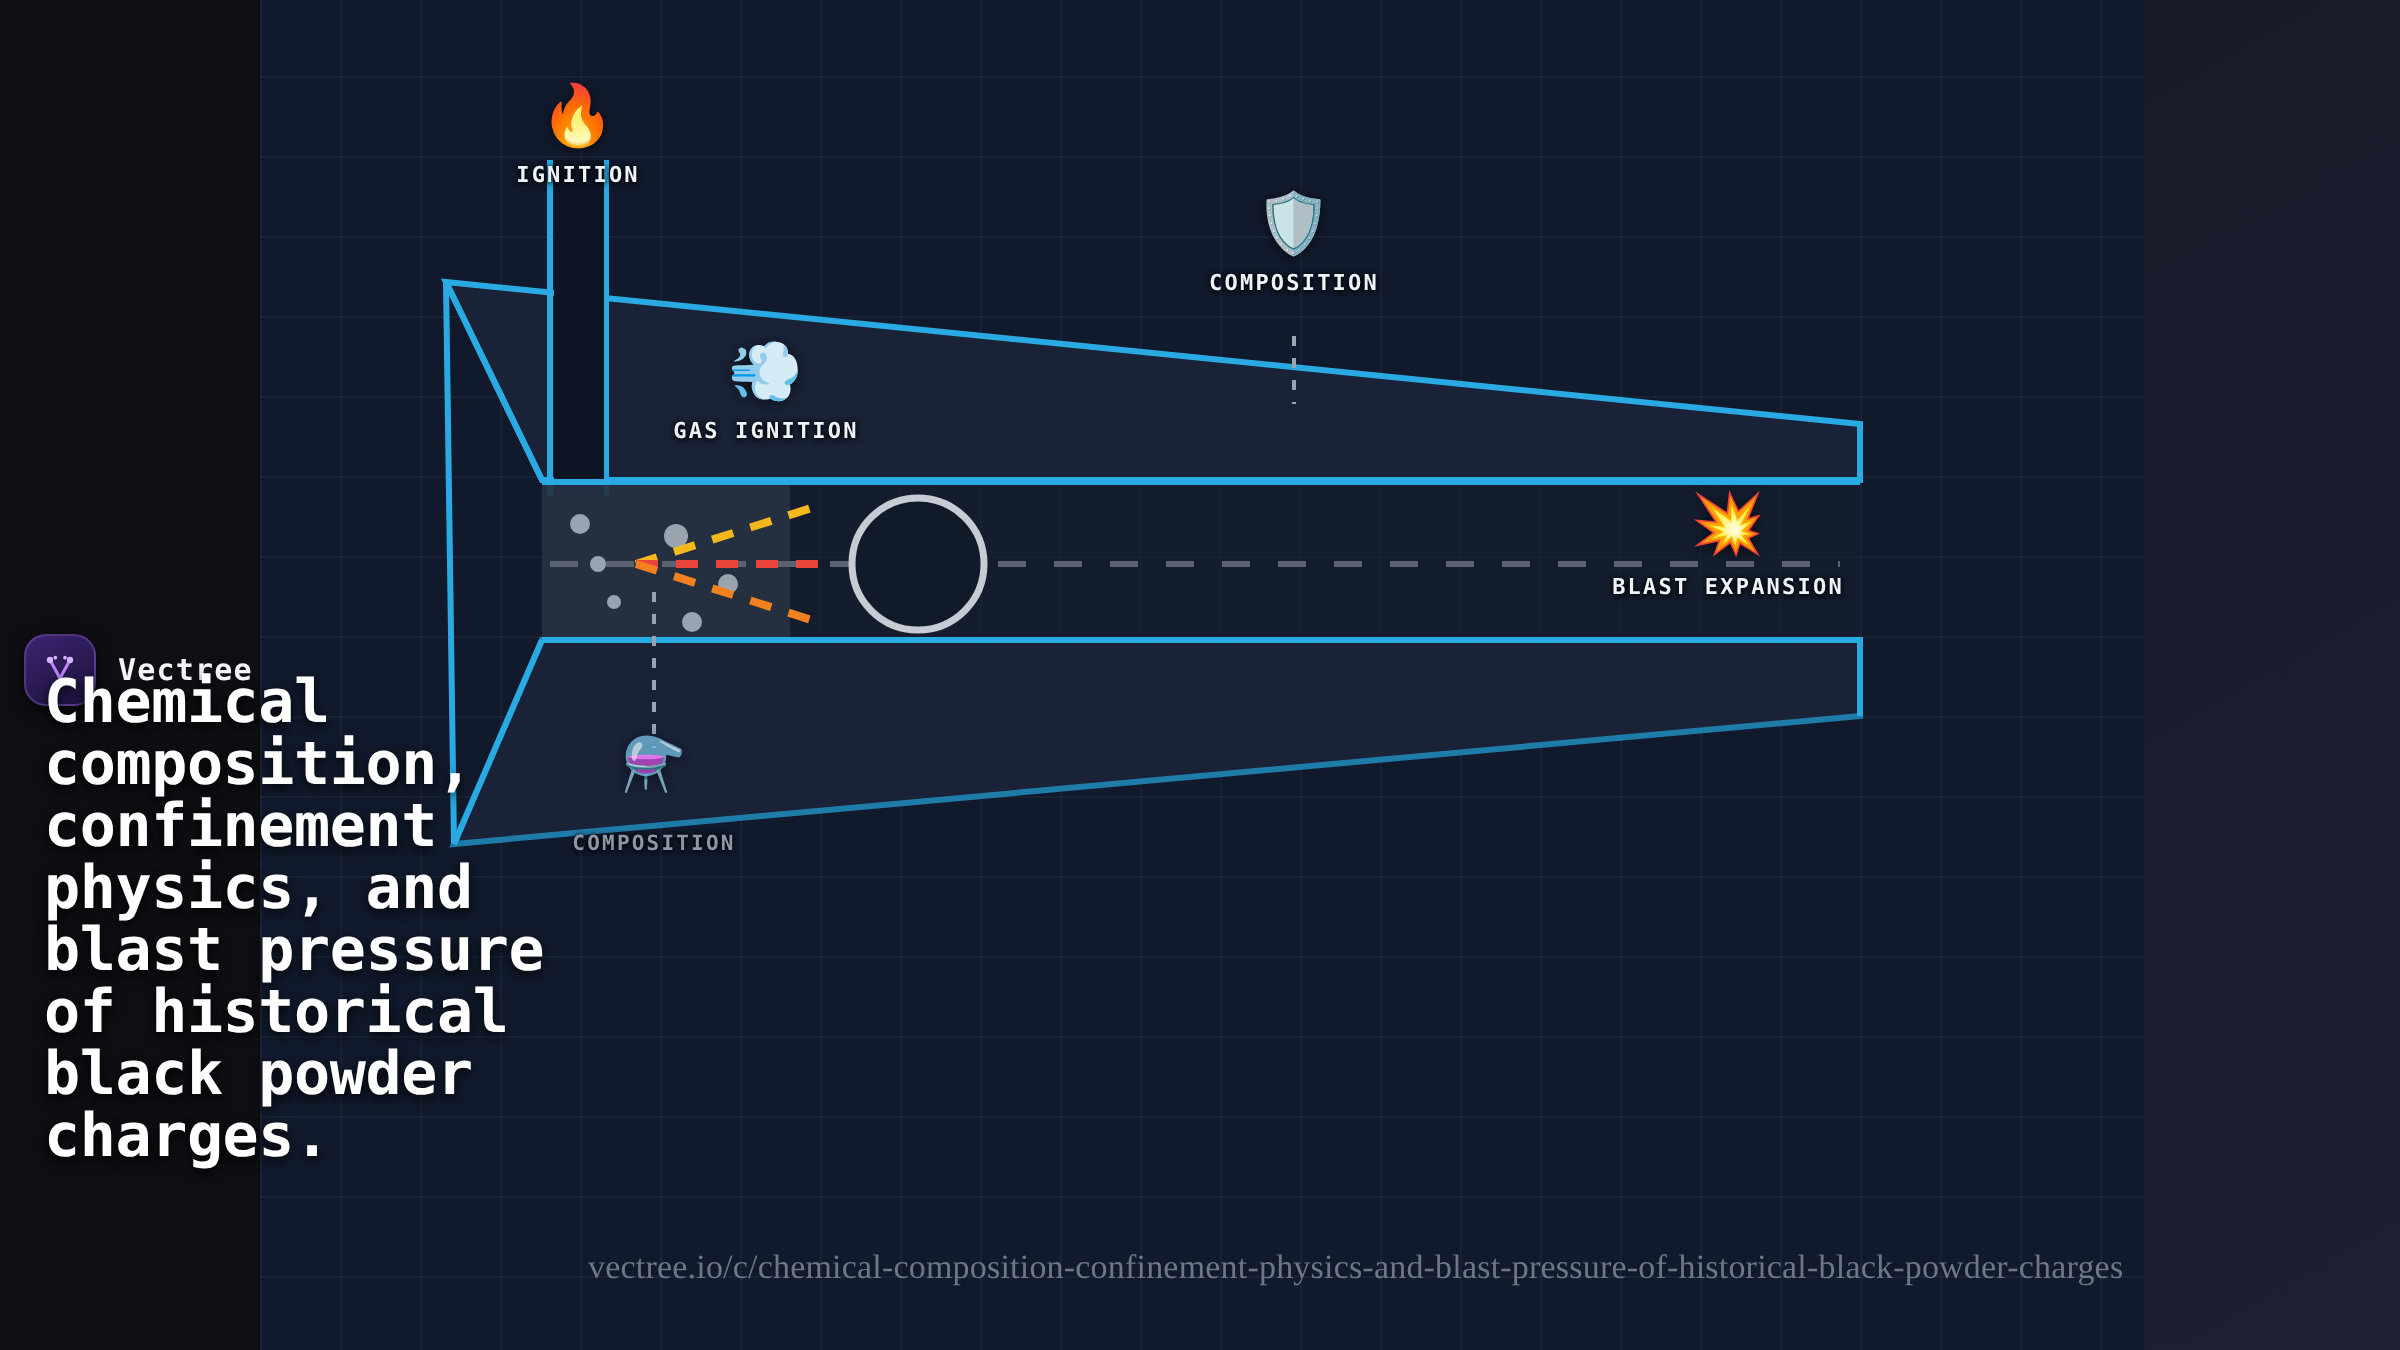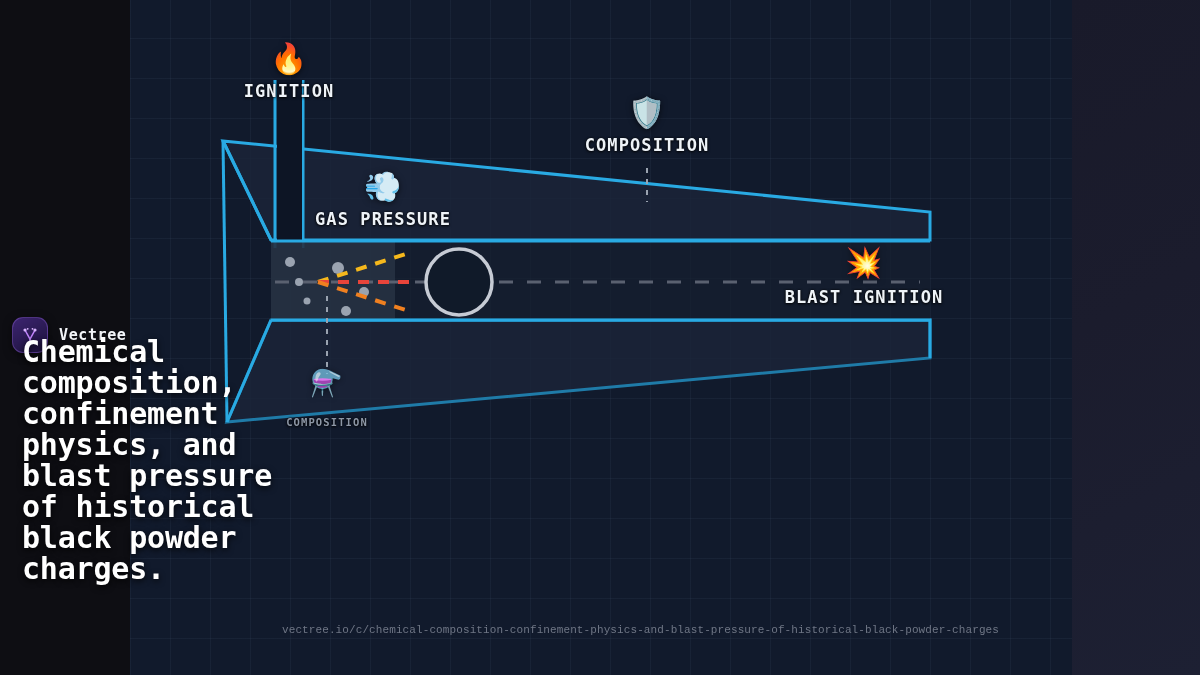--- a/index.html
+++ b/index.html
@@ -40,21 +40,21 @@
   
   .node{position:absolute;z-index:6;display:flex;flex-direction:column;align-items:center;}
   .node .ico{
     font-size:30px;line-height:1;
     filter:drop-shadow(0 1px 3px rgba(0,0,0,.6));
     user-select:none;
   }
   .node .lbl{
     margin-top:7px;
     font-family:"DejaVu Sans Mono","Liberation Mono",monospace;
-    font-size:17px;font-weight:700;letter-spacing:1.1px;
+    font-size:11px;font-weight:700;letter-spacing:1.1px;
     color:#eef3f8;white-space:nowrap;
     text-shadow:0 1px 3px rgba(0,0,0,.85), 0 0 2px rgba(0,0,0,.9);
   }
   .node.dim .lbl{color:#8d97a6;}
   .node.dim .ico{font-size:26px;opacity:.92;}
 
   #node-ignition{left:289px;top:44px;transform:translateX(-50%);}
   #node-gas{left:383px;top:172px;transform:translateX(-50%);}
   #node-confinement{left:647px;top:98px;transform:translateX(-50%);}
   #node-blast{left:864px;top:248px;transform:translateX(-50%);}
@@ -80,23 +80,23 @@
   }
   .headline{
     position:absolute;left:22px;top:336px;width:300px;z-index:9;
     font-family:"DejaVu Sans Mono","Liberation Mono",monospace;
     font-size:30px;font-weight:700;line-height:31px;
     letter-spacing:-0.2px;
     color:#ffffff;
     text-shadow:0 2px 6px rgba(0,0,0,.85);
   }
   .url{
-    position:absolute;left:282px;top:624px;z-index:9;
-    font-family:Liberation Mono, monospace;
-    font-size:11px;letter-spacing:.1px;color:#6f7685;white-space:nowrap;
+    position:absolute;left:294px;top:624px;z-index:9;
+    font-family:Liberation Serif, serif;
+    font-size:17px;letter-spacing:.1px;color:#6f7685;white-space:nowrap;
   }
 </style>
 </head>
 <body>
 
 <div id="stage">
 
   <div class="bg-grid"></div>
   <div class="bg-right"></div>
   <div class="bg-left"></div>
@@ -150,31 +150,31 @@
     </g>
   </svg>
 
   <div class="node" id="node-ignition">
     <span class="ico">🔥</span>
     <span class="lbl">IGNITION</span>
   </div>
 
   <div class="node" id="node-gas">
     <span class="ico">💨</span>
-    <span class="lbl">GAS PRESSURE</span>
+    <span class="lbl">GAS IGNITION</span>
   </div>
 
   <div class="node" id="node-confinement">
     <span class="ico">🛡️</span>
     <span class="lbl">COMPOSITION</span>
   </div>
 
   <div class="node" id="node-blast">
     <span class="ico">💥</span>
-    <span class="lbl">BLAST IGNITION</span>
+    <span class="lbl">BLAST EXPANSION</span>
   </div>
 
   <div class="node dim" id="node-composition">
     <span class="ico">⚗️</span>
     <span class="lbl">COMPOSITION</span>
   </div>
 
   <div class="brand">
     <span class="brand-mark">
       <svg width="20" height="20" viewBox="0 0 24 24" aria-hidden="true">

